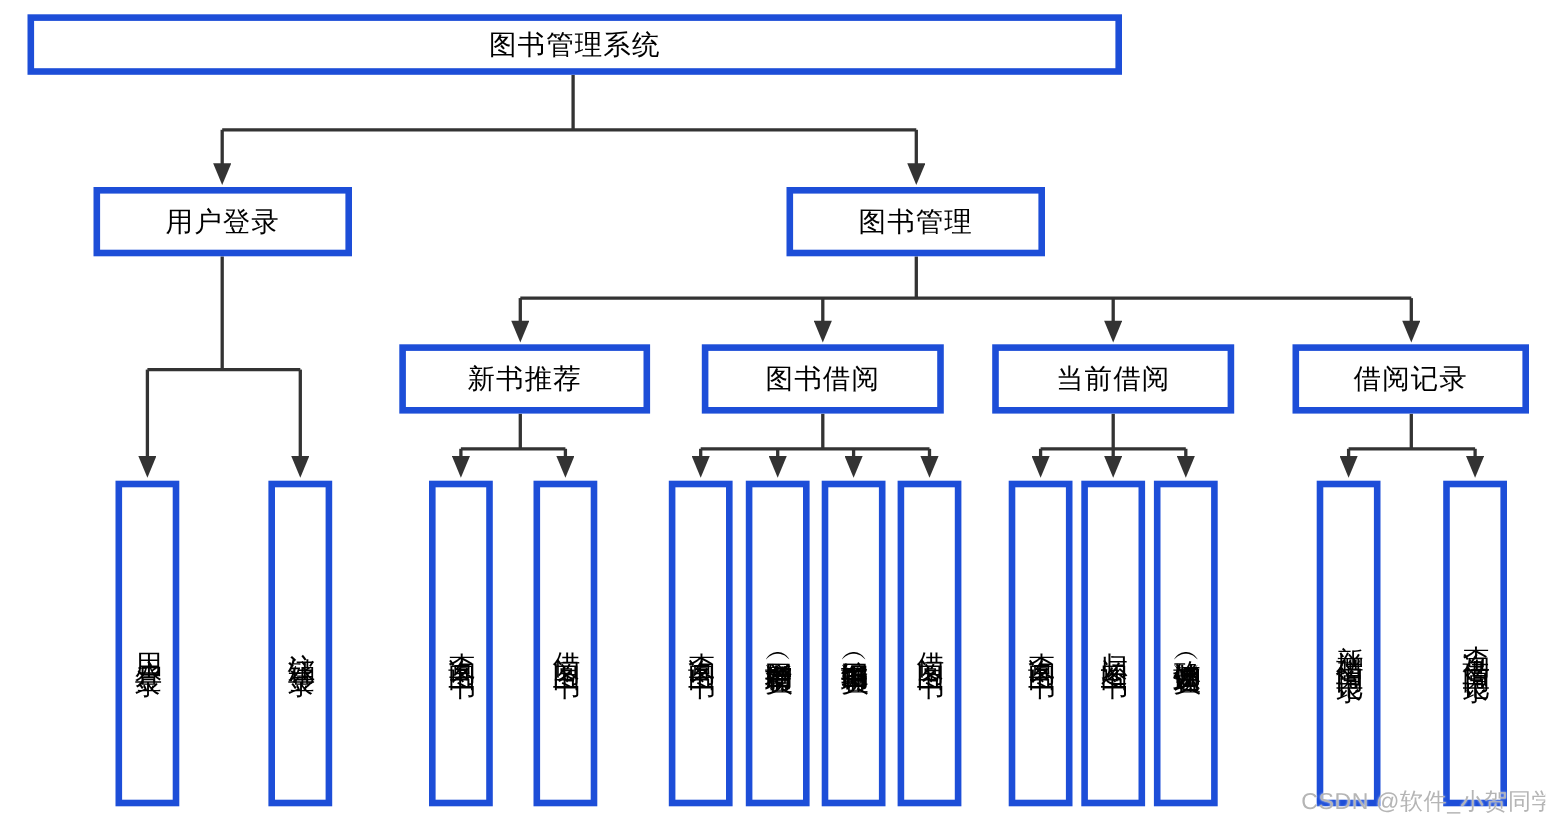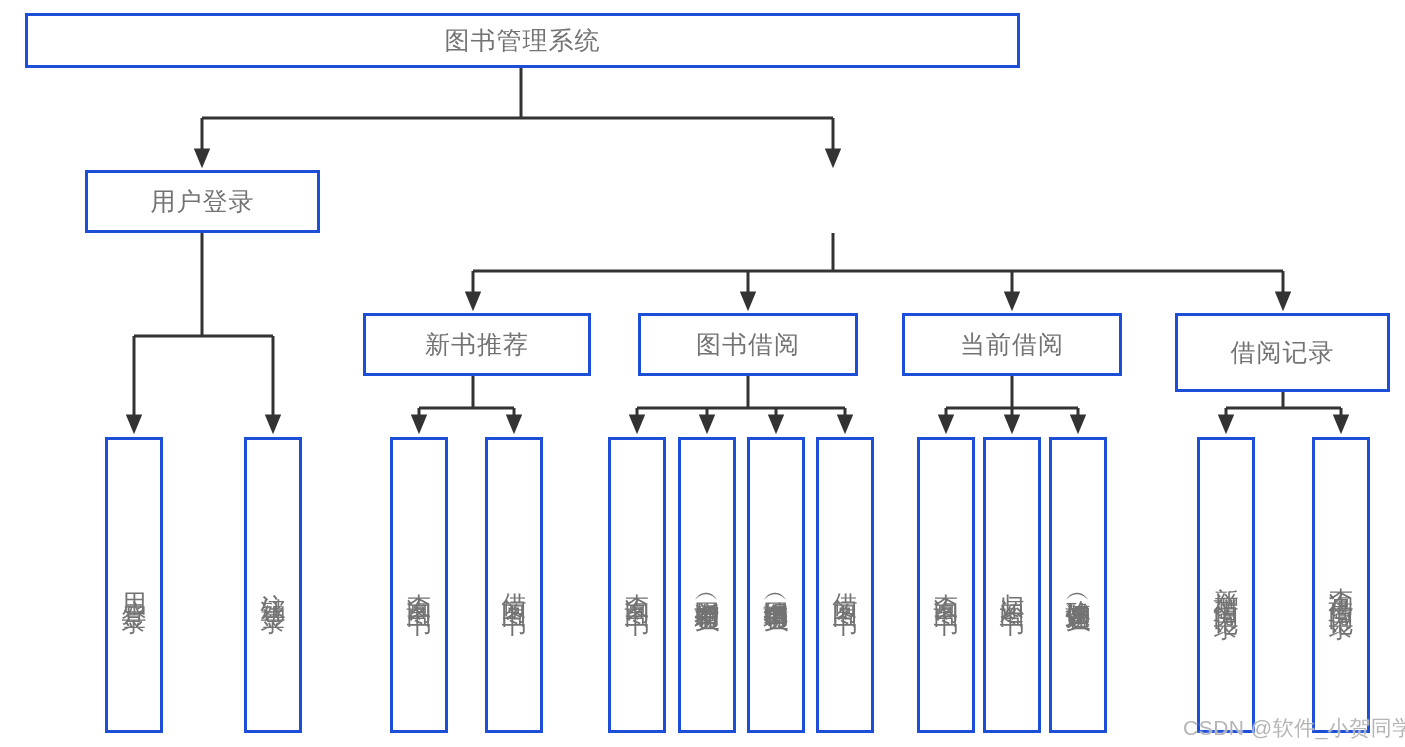--- a/index.html
+++ b/index.html
@@ -8,22 +8,22 @@
     width:1405px;height:747px;
     background:#ffffff;
     font-family:"Liberation Sans","DejaVu Sans",sans-serif;
     overflow:hidden;
   }
   #connectors{position:absolute;left:0;top:0;z-index:1;}
   .node{
     position:absolute;
     box-sizing:border-box;
     background:#ffffff;
-    border:3px solid #1d4ed8;
-    color:#737373;
+    border:6px solid #1d4ed8;
+    color:#000000;
     display:flex;align-items:center;justify-content:center;
     z-index:2;
     font-size:25px;
     letter-spacing:1px;
     white-space:nowrap;
   }
   .hbox{flex-direction:row;}
   .vbox{
     writing-mode:vertical-rl;
     text-orientation:mixed;
@@ -81,25 +81,26 @@
       <line x1="1012" y1="408" x2="1012" y2="429" marker-end="url(#arrow)"></line>
       <line x1="1078" y1="408" x2="1078" y2="429" marker-end="url(#arrow)"></line>
       <line x1="1226" y1="408" x2="1226" y2="429" marker-end="url(#arrow)"></line>
       <line x1="1341" y1="408" x2="1341" y2="429" marker-end="url(#arrow)"></line>
     </g>
   </svg>
 
   <div class="node hbox" style="left:25px;top:13px;width:995px;height:55px;">图书管理系统</div>
 
   <div class="node hbox" style="left:85px;top:170px;width:235px;height:63px;">用户登录</div>
+  <div class="node hbox" style="left:715px;top:170px;width:235px;height:63px;">图书管理</div>
 
   <div class="node hbox" style="left:363px;top:313px;width:228px;height:63px;">新书推荐</div>
   <div class="node hbox" style="left:638px;top:313px;width:220px;height:63px;">图书借阅</div>
   <div class="node hbox" style="left:902px;top:313px;width:220px;height:63px;">当前借阅</div>
-  <div class="node hbox" style="left:1175px;top:313px;width:215px;height:79px;">借阅记录</div>
+  <div class="node hbox" style="left:1175px;top:313px;width:215px;height:63px;">借阅记录</div>
 
   <div class="node vbox" style="left:105px;top:437px;width:58px;height:296px;">用户登录</div>
   <div class="node vbox" style="left:244px;top:437px;width:58px;height:296px;">注销登录</div>
 
   <div class="node vbox" style="left:390px;top:437px;width:58px;height:296px;">查询图书</div>
   <div class="node vbox" style="left:485px;top:437px;width:58px;height:296px;">借阅图书</div>
 
   <div class="node vbox" style="left:608px;top:437px;width:58px;height:296px;">查询图书</div>
   <div class="node vbox tight" style="left:678px;top:437px;width:58px;height:296px;">新增图书（管理员）</div>
   <div class="node vbox tight" style="left:747px;top:437px;width:58px;height:296px;">编辑图书（管理员）</div>

